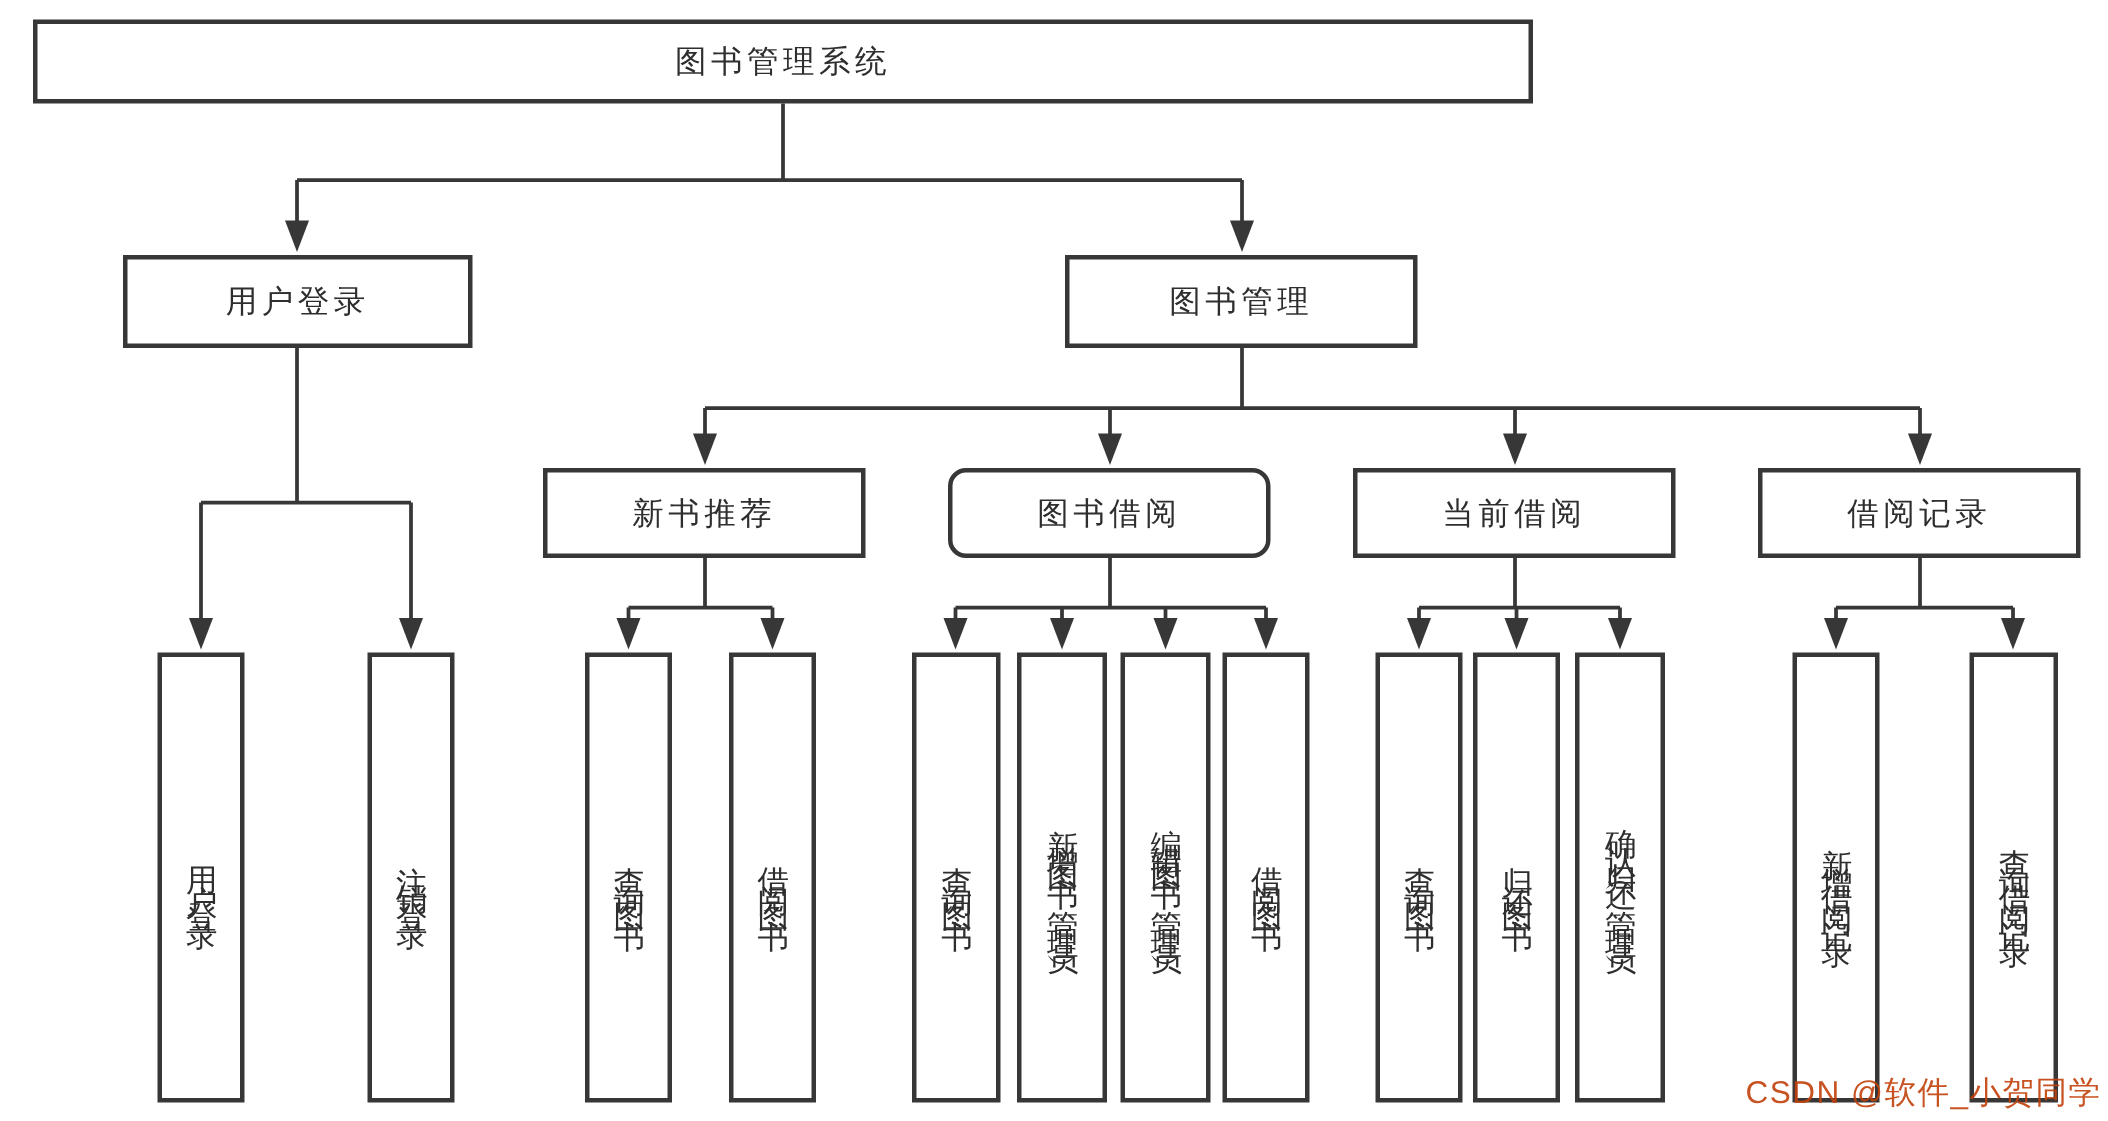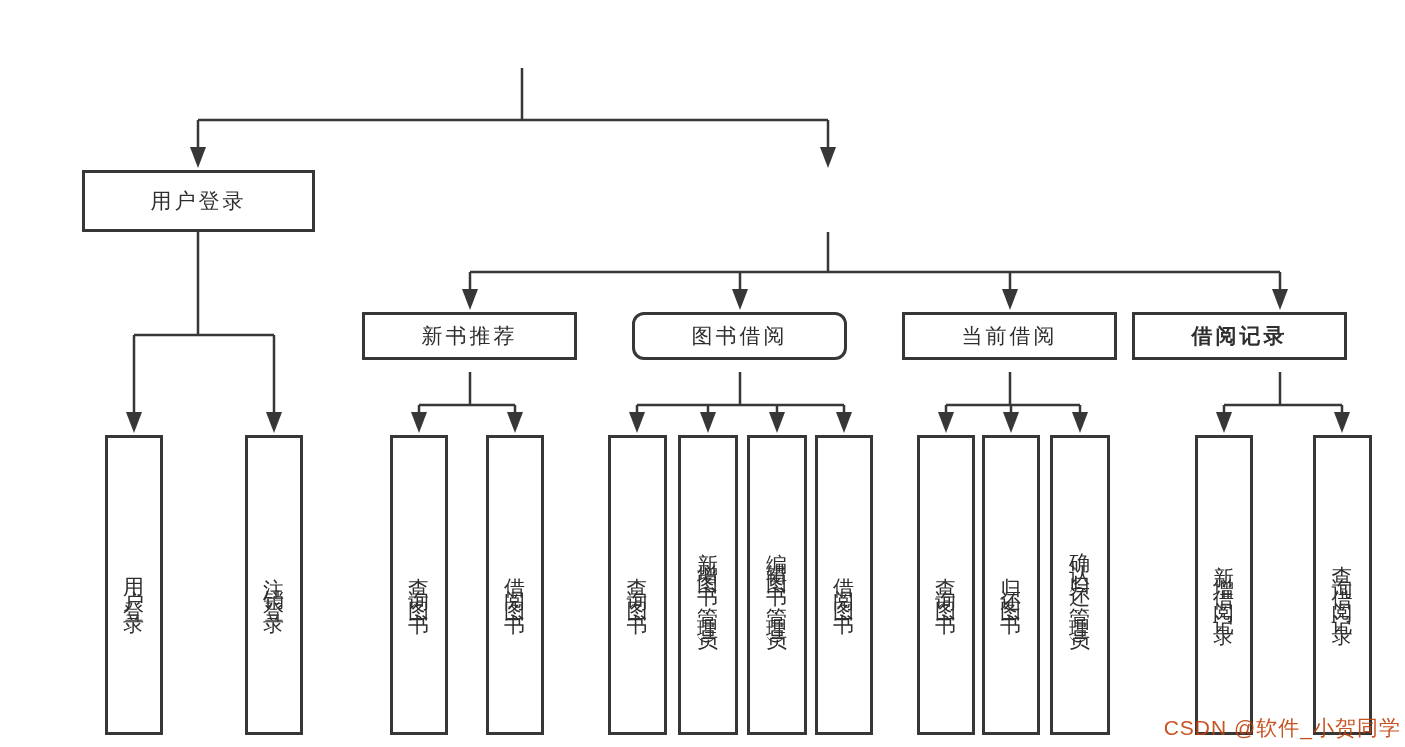--- a/index.html
+++ b/index.html
@@ -32,25 +32,25 @@
     justify-content: center;
     font-size: 21px;
     letter-spacing: 3px;
     color: #2e2e2e;
     white-space: nowrap;
   }
   
   .root-box   { left: 22px;   top: 13px;  width: 1000px; height: 56px; }
   .l2-0       { left: 82px;   top: 170px; width: 233px;  height: 62px; }
   .l2-1       { left: 710px;  top: 170px; width: 235px;  height: 62px; }
-  .l3         { top: 312px; width: 215px; height: 48px; }
+  .l3         { top: 312px; width: 215px; height: 60px; }
   .l3-0 { left: 362px; }
   .l3-1 { left: 632px; border-radius: 12px; }
   .l3-2 { left: 902px; text-align: center; }
-  .l3-3 { left: 1132px; font-weight: bold; }
+  .l3-3 { left: 1172px; }
   
   .vbox {
     top: 435px;
     height: 300px;
     width: 58px;
     writing-mode: vertical-lr;
     text-orientation: mixed;
     letter-spacing: 12px;
     line-height: 1;
     white-space: nowrap;
@@ -111,22 +111,24 @@
       <polygon points="769,412 785,412 777,433"></polygon>
       <polygon points="836,412 852,412 844,433"></polygon>
       <polygon points="938,412 954,412 946,433"></polygon>
       <polygon points="1003,412 1019,412 1011,433"></polygon>
       <polygon points="1072,412 1088,412 1080,433"></polygon>
       <polygon points="1216,412 1232,412 1224,433"></polygon>
       <polygon points="1334,412 1350,412 1342,433"></polygon>
     </g>
   </svg>
 
+  <div class="box root-box">图书管理系统</div>
 
   <div class="box l2-0">用户登录</div>
+  <div class="box l2-1">图书管理</div>
 
   <div class="box l3 l3-0">新书推荐</div>
   <div class="box l3 l3-1">图书借阅</div>
   <div class="box l3 l3-2">当前借阅</div>
   <div class="box l3 l3-3">借阅记录</div>
 
   <div class="box vbox leaf-0">用户登录</div>
   <div class="box vbox leaf-1">注销登录</div>
   <div class="box vbox leaf-2">查询图书</div>
   <div class="box vbox leaf-3">借阅图书</div>

